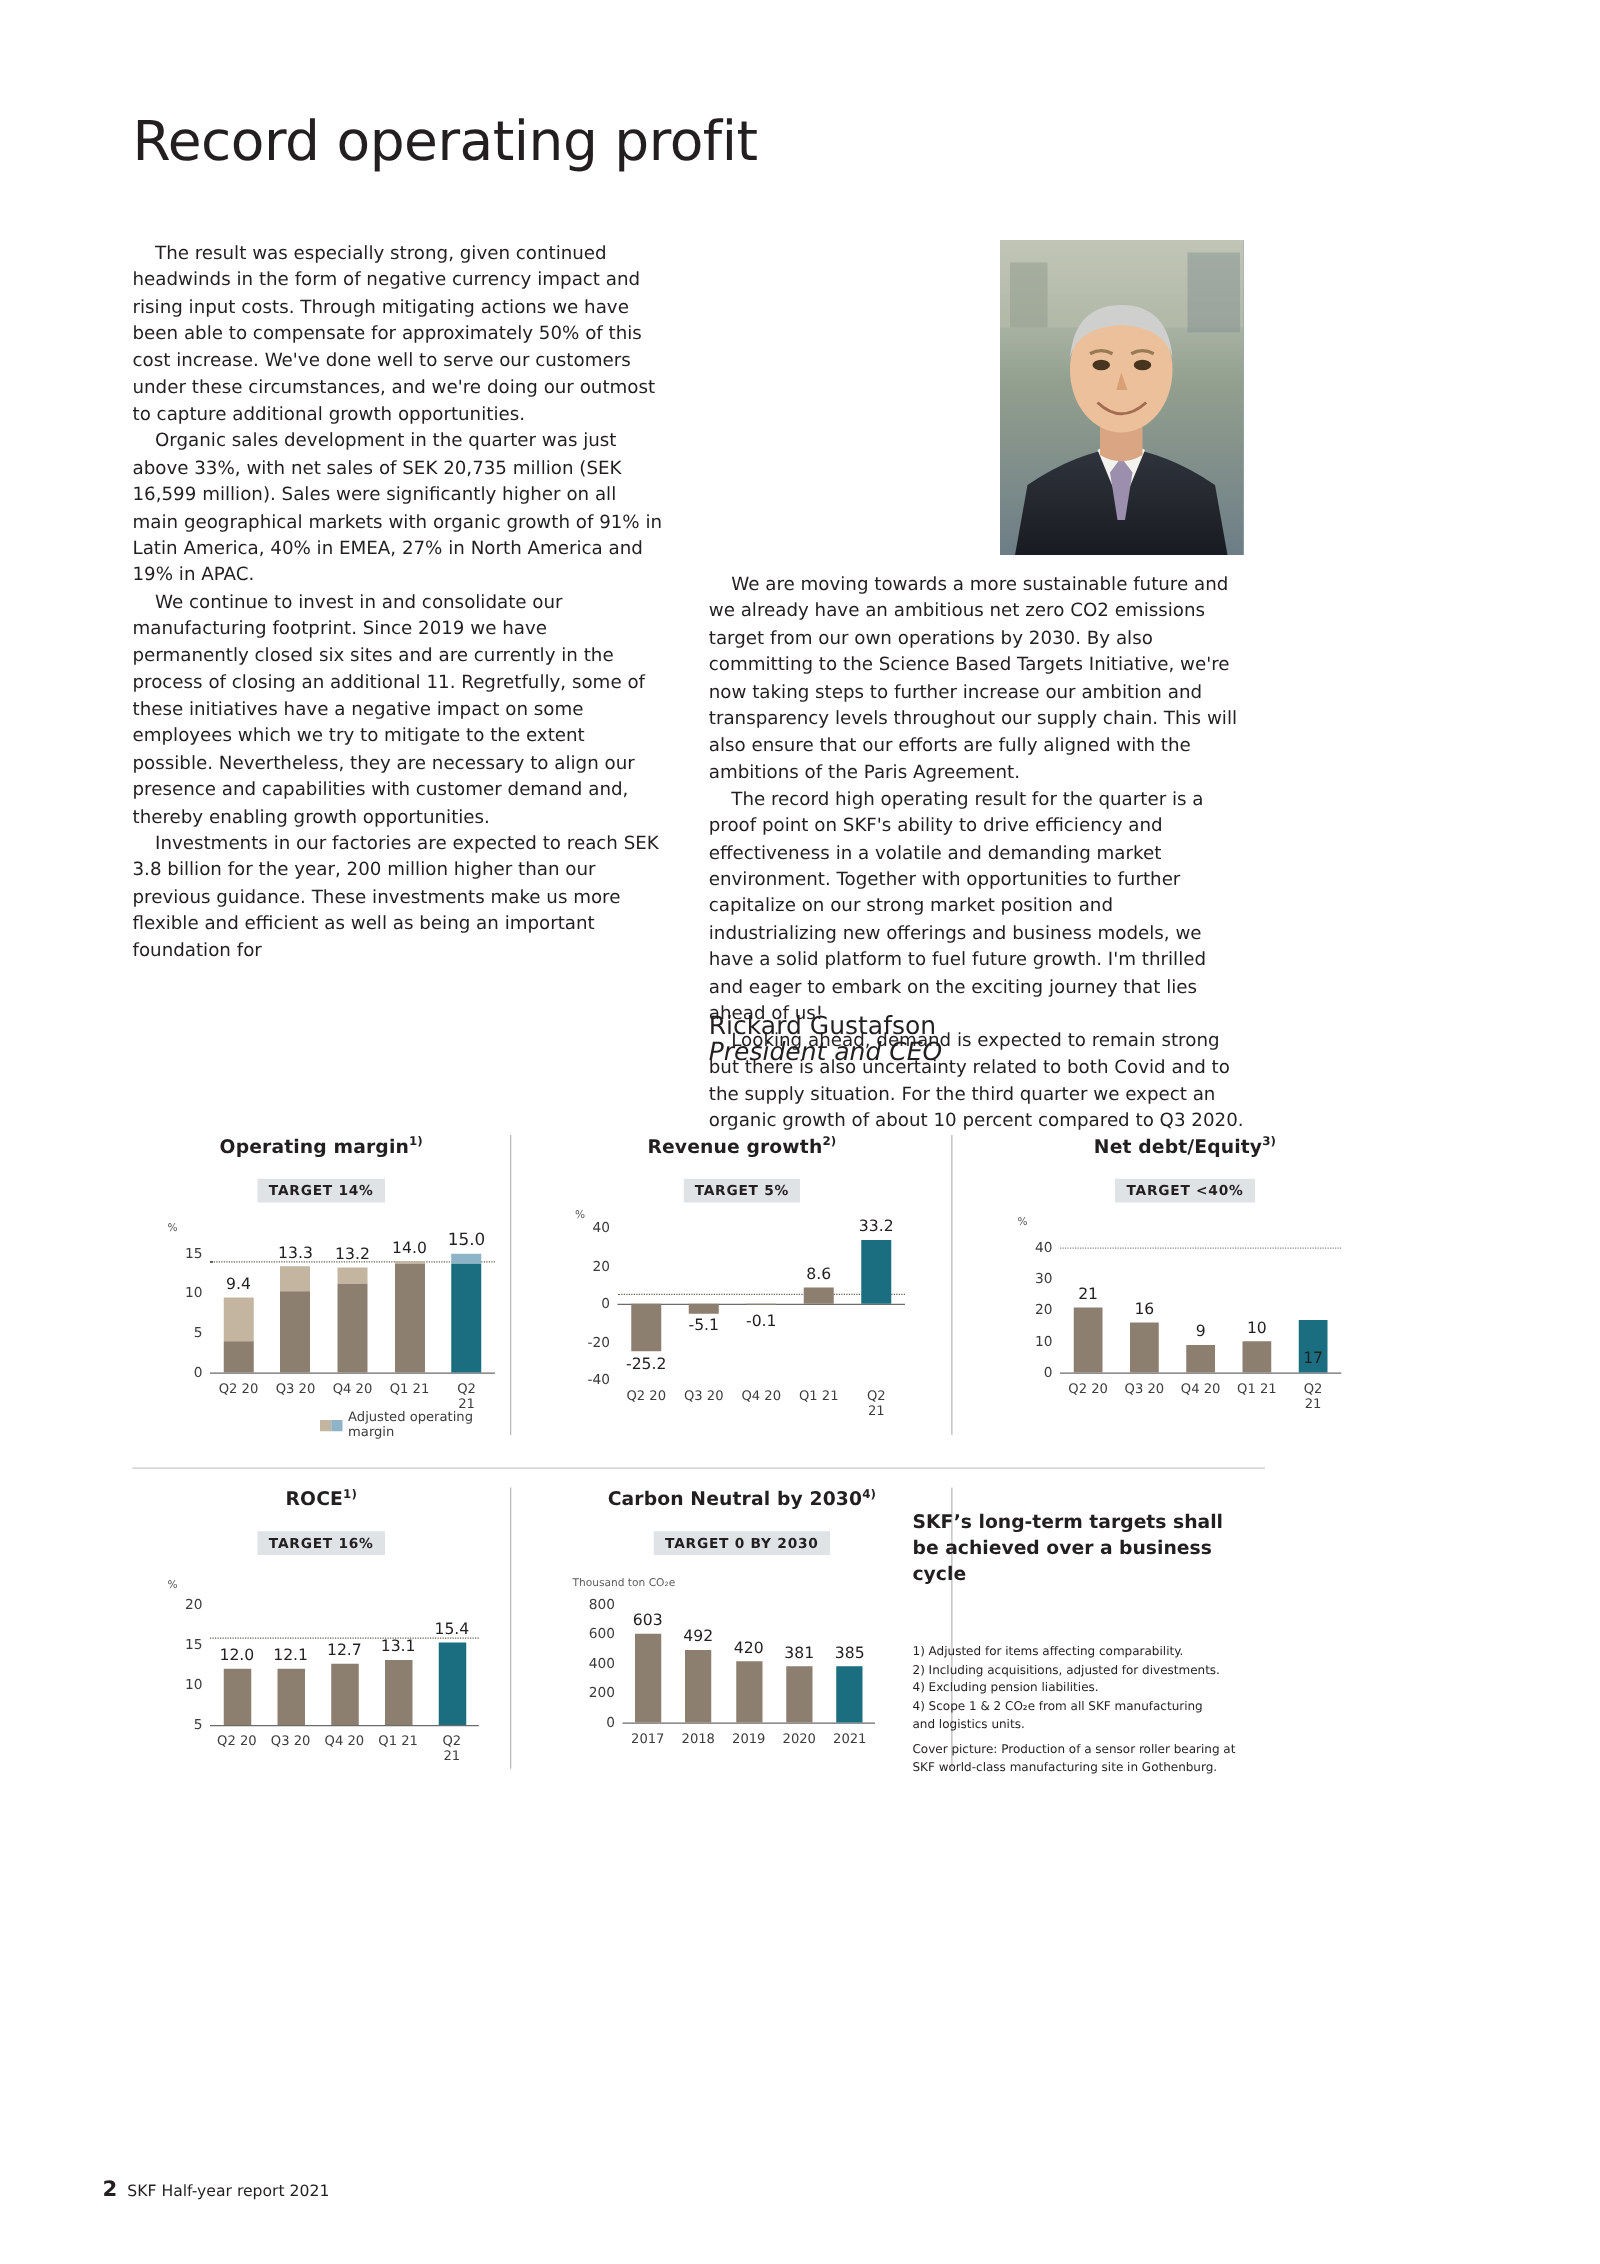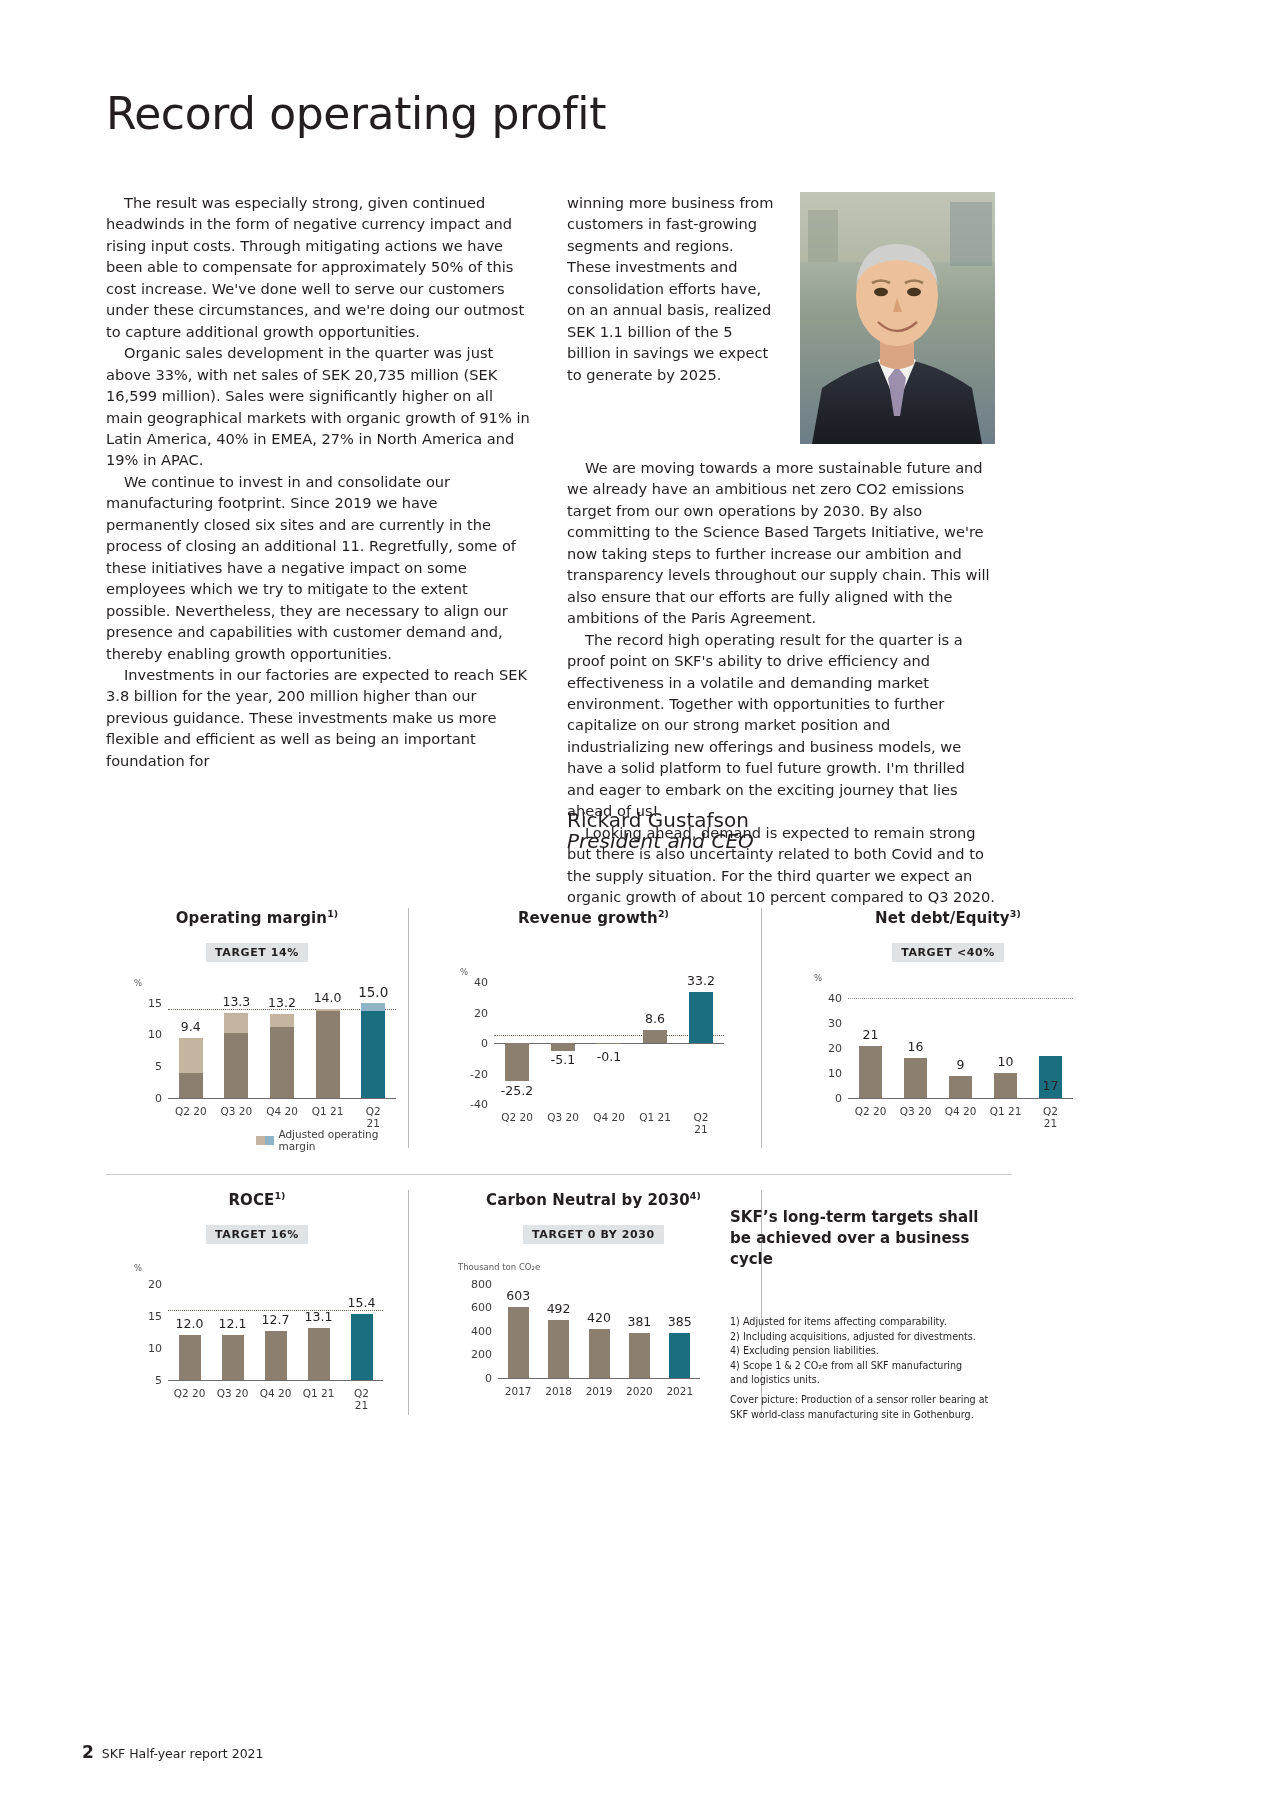--- a/index.html
+++ b/index.html
@@ -153,23 +153,20 @@
 
   <div class="headline">Record operating profit</div>
 
   <div class="bodytext" id="col-left">
     <p class="ind">The result was especially strong, given continued headwinds in the form of negative currency impact and rising input costs. Through mitigating actions we have been able to compensate for approximately 50% of this cost increase. We've done well to serve our customers under these circumstances, and we're doing our outmost to capture additional growth opportunities.</p>
     <p class="ind">Organic sales development in the quarter was just above 33%, with net sales of SEK 20,735 million (SEK 16,599 million). Sales were significantly higher on all main geographical markets with organic growth of 91% in Latin America, 40% in EMEA, 27% in North America and 19% in APAC.</p>
     <p class="ind">We continue to invest in and consolidate our manufacturing footprint. Since 2019 we have permanently closed six sites and are currently in the process of closing an additional 11. Regretfully, some of these initiatives have a negative impact on some employees which we try to mitigate to the extent possible. Nevertheless, they are necessary to align our presence and capabilities with customer demand and, thereby enabling growth opportunities.</p>
     <p class="ind">Investments in our factories are expected to reach SEK 3.8 billion for the year, 200 million higher than our previous guidance. These investments make us more flexible and efficient as well as being an important foundation for</p>
   </div>
 
-  <div class="bodytext" id="col-right-narrow">
-    <p>winning more business from customers in fast-growing segments and regions. These investments and consolidation efforts have, on an annual basis, realized SEK 1.1 billion of the 5 billion in savings we expect to generate by 2025.</p>
-  </div>
 
   <div class="bodytext" id="col-right-wide">
     <p class="ind">We are moving towards a more sustainable future and we already have an ambitious net zero CO2 emissions target from our own operations by 2030. By also committing to the Science Based Targets Initiative, we're now taking steps to further increase our ambition and transparency levels throughout our supply chain. This will also ensure that our efforts are fully aligned with the ambitions of the Paris Agreement.</p>
     <p class="ind">The record high operating result for the quarter is a proof point on SKF's ability to drive efficiency and effectiveness in a volatile and demanding market environment. Together with opportunities to further capitalize on our strong market position and industrializing new offerings and business models, we have a solid platform to fuel future growth. I'm thrilled and eager to embark on the exciting journey that lies ahead of us!</p>
     <p class="ind">Looking ahead, demand is expected to remain strong but there is also uncertainty related to both Covid and to the supply situation. For the third quarter we expect an organic growth of about 10 percent compared to Q3 2020.</p>
   </div>
 
   <div class="portrait">
     <svg viewBox="0 0 195 252" preserveAspectRatio="none" aria-hidden="true">
       <defs>
@@ -250,20 +247,23 @@
         <div class="bar bar-teal" style="left: 193.2px; top: 17.8182px; width: 24px; height: 87.1818px;"></div>
         <div class="vlabel big" style="left: 205.2px; top: -9.45455px;">15.0</div>
         <div class="xtick" style="left: 205.2px; top: 112px;">Q2 21</div>
         <div class="legend" style="left: 48px; top: 135px; margin-left: 40px;">
           <span class="sw" style="background: rgb(196, 181, 160);"></span>
           <span class="sw" style="background: rgb(143, 179, 199); margin-left: -4px;"></span>
           <span>Adjusted operating margin</span>
         </div>
       </div>
       <div class="chart-title" style="position: absolute; left: 320px; top: 0px; width: 335px;"><span>Revenue growth</span><sup>2)</sup></div>
+      <div style="position: absolute; left: 320px; top: 24px; width: 335px;">
+        <span class="target-pill">TARGET 5%</span>
+      </div>
       <div class="plot" style="position: absolute; left: 388px; top: 74px; width: 230px; height: 122px;">
         <div class="axis-unit" style="left: -34px; top: -15px;">%</div>
         <div class="ytick" style="left: -40px; width: 34px; top: 122px;">-40</div>
         <div class="ytick" style="left: -40px; width: 34px; top: 91.5px;">-20</div>
         <div class="ytick" style="left: -40px; width: 34px; top: 61px;">0</div>
         <div class="ytick" style="left: -40px; width: 34px; top: 30.5px;">20</div>
         <div class="ytick" style="left: -40px; width: 34px; top: 0px;">40</div>
         <div class="targetline" style="left: 0px; width: 230px; top: 53.375px;"></div>
         <div class="baseline" style="left: 0px; width: 230px; top: 61px;"></div>
         <div class="bar bar-brown" style="left: 11px; top: 61px; width: 24px; height: 38.43px;"></div>

